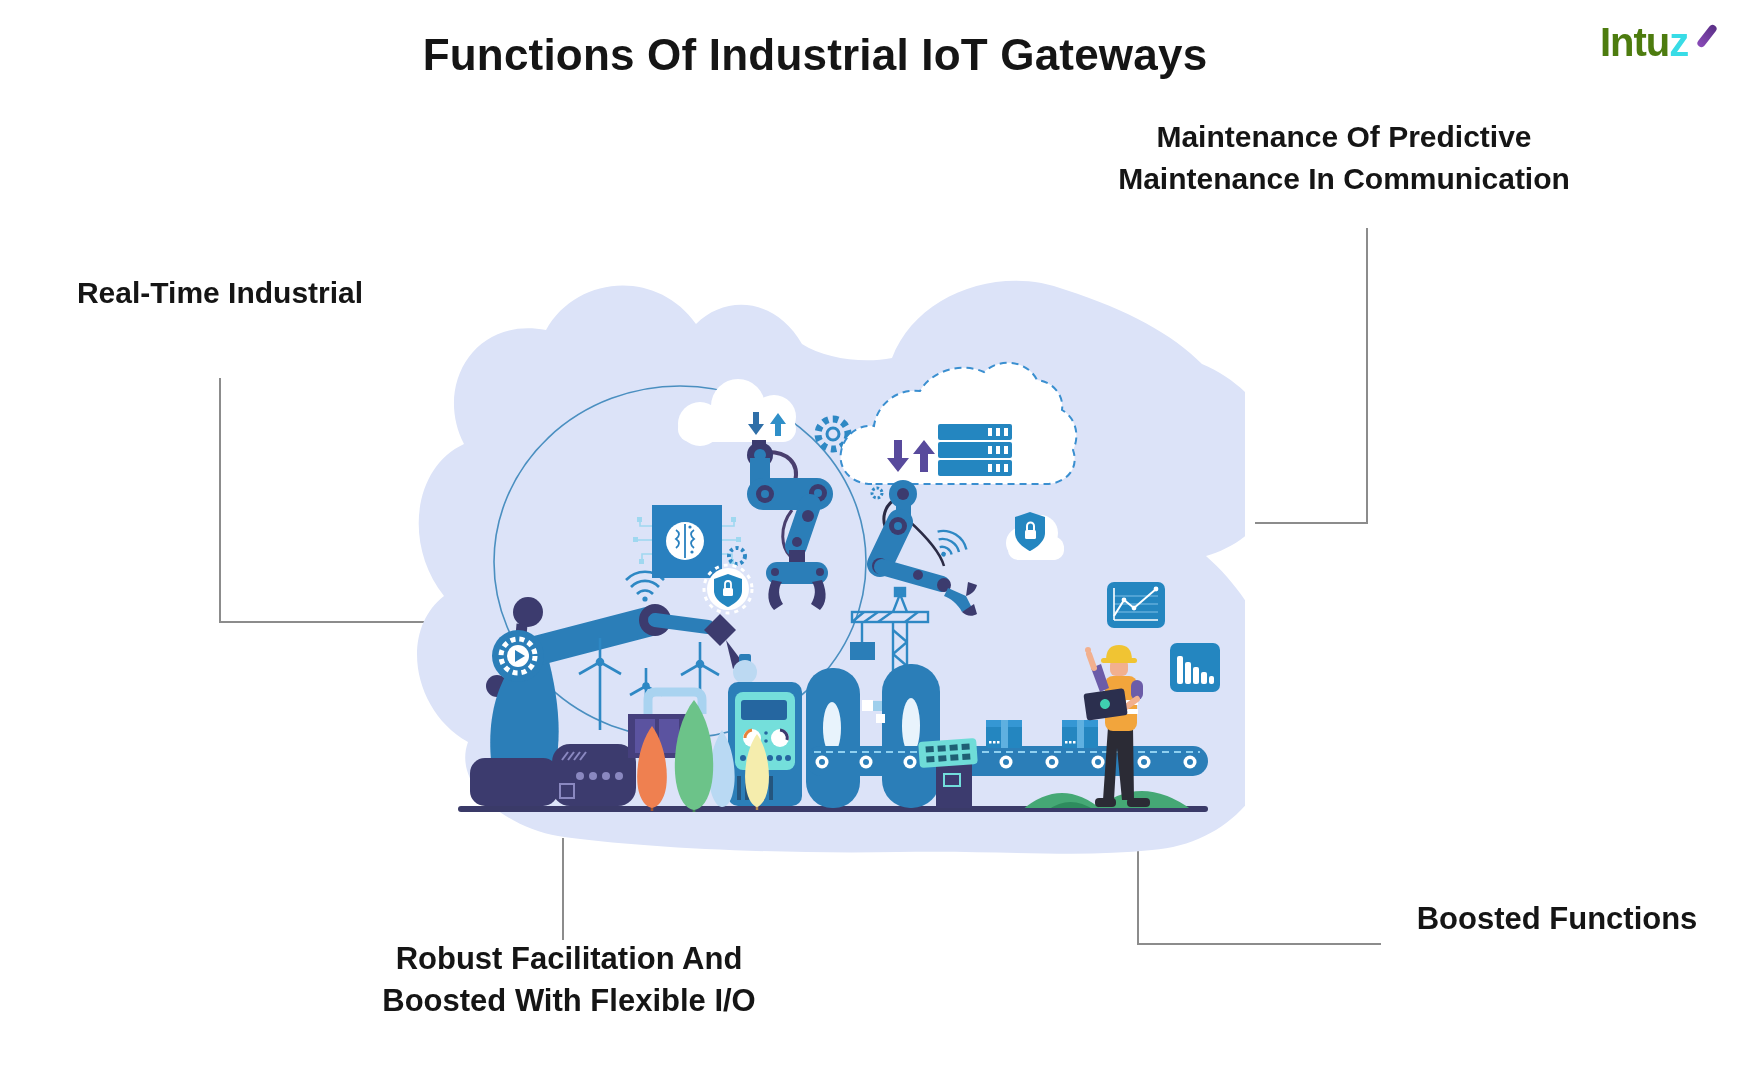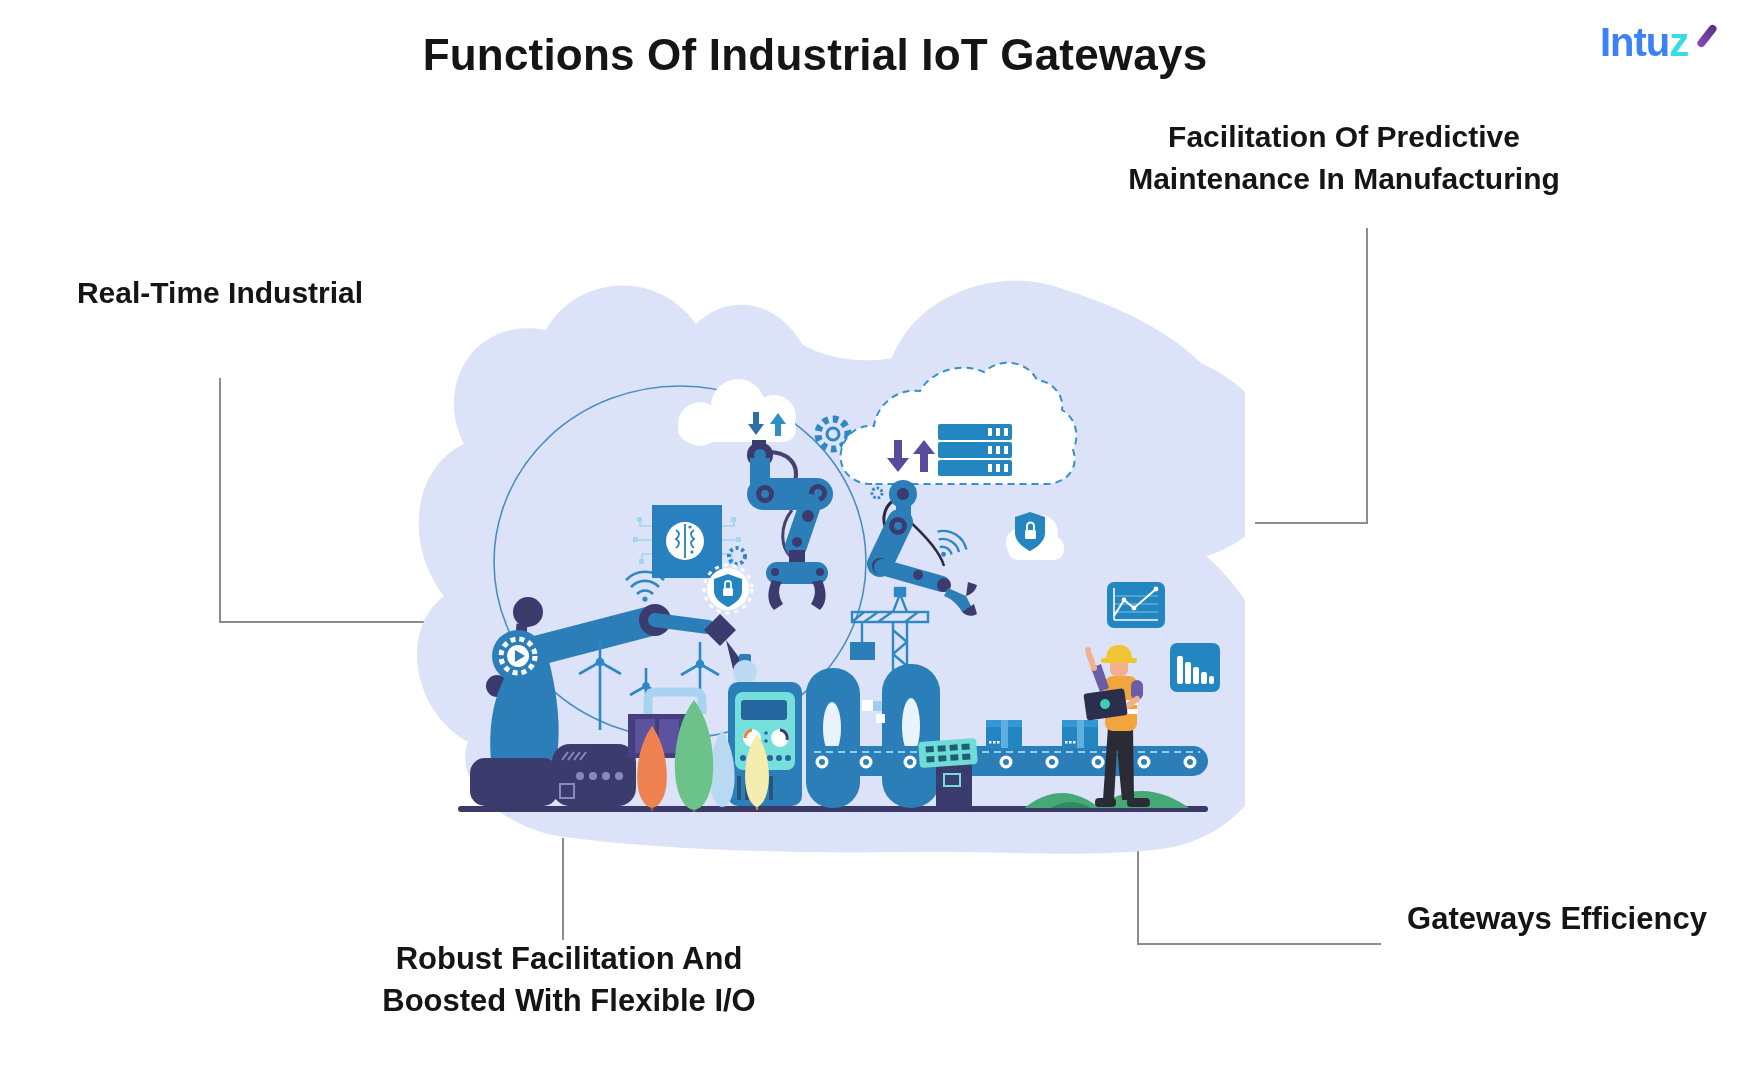--- a/index.html
+++ b/index.html
@@ -1,21 +1,21 @@
 <!DOCTYPE html>
 <html><head>
 <meta charset="utf-8">
 <style>
   html,body{margin:0;padding:0;background:#fff;}
   #stage{position:relative;width:1740px;height:1074px;background:#ffffff;overflow:hidden;
          font-family:"Liberation Sans",sans-serif;color:#151515;}
   .title{position:absolute;left:355px;top:30px;width:920px;text-align:center;
          font-size:44px;font-weight:800;letter-spacing:0.2px;}
   .logo{position:absolute;left:1600px;top:20px;width:120px;height:56px;}
-  .logo-text{font-size:40px;font-weight:800;color:#3b82f6;letter-spacing:-1px;}
+  .logo-text{font-size:40px;font-weight:800;color:#4d7c0f;letter-spacing:-1px;}
   .logo-z{color:#38dce6;position:relative;}
   .logo-slash{position:absolute;right:0px;top:12px;width:26px;height:8px;border-radius:4px;
          background:linear-gradient(90deg,#8a4bb8,#5a2f86);transform:rotate(-52deg);}
   .lbl{position:absolute;text-align:center;font-weight:700;font-size:30px;line-height:42px;}
   .lbl-realtime{left:16px;top:272px;width:408px;}
   .lbl-facilitation{left:1072px;top:116px;width:544px;}
   .lbl-robust{left:319px;top:938px;width:500px;font-size:31px;}
   .lbl-boosted{left:1377px;top:898px;width:360px;font-size:31px;}
   .conn{position:absolute;background:#8c8c8c;}
   .illus{position:absolute;left:395px;top:258px;width:850px;height:618px;}
@@ -26,32 +26,32 @@
 <div id="stage">
 
   <div class="title">Functions Of Industrial IoT Gateways</div>
 
   <div class="logo">
     <span class="logo-text">Intu</span><span class="logo-text logo-z">z</span>
     <div class="logo-slash"></div>
   </div>
 
   <div class="lbl lbl-facilitation">
-    <div>Facilitation Of Predictive</div>
-    <div>Maintenance In Manufacturing</div>
+    <div>Maintenance Of Predictive</div>
+    <div>Maintenance In Communication</div>
   </div>
   <div class="lbl lbl-realtime">
     <div>Real-Time Industrial</div>
   </div>
   <div class="lbl lbl-robust">
     <div>Robust Facilitation And</div>
     <div>Boosted With Flexible I/O</div>
   </div>
   <div class="lbl lbl-boosted">
-    <div>Gateways Efficiency</div>
+    <div>Boosted Functions</div>
   </div>
 
   <div class="conn" style="left:219px;top:378px;width:2px;height:245px;"></div>
   <div class="conn" style="left:219px;top:621px;width:237px;height:2px;"></div>
   <div class="conn" style="left:1366px;top:228px;width:2px;height:296px;"></div>
   <div class="conn" style="left:1255px;top:522px;width:113px;height:2px;"></div>
   <div class="conn" style="left:562px;top:838px;width:2px;height:102px;"></div>
   <div class="conn" style="left:1137px;top:843px;width:2px;height:101px;"></div>
   <div class="conn" style="left:1137px;top:943px;width:244px;height:2px;"></div>
 

